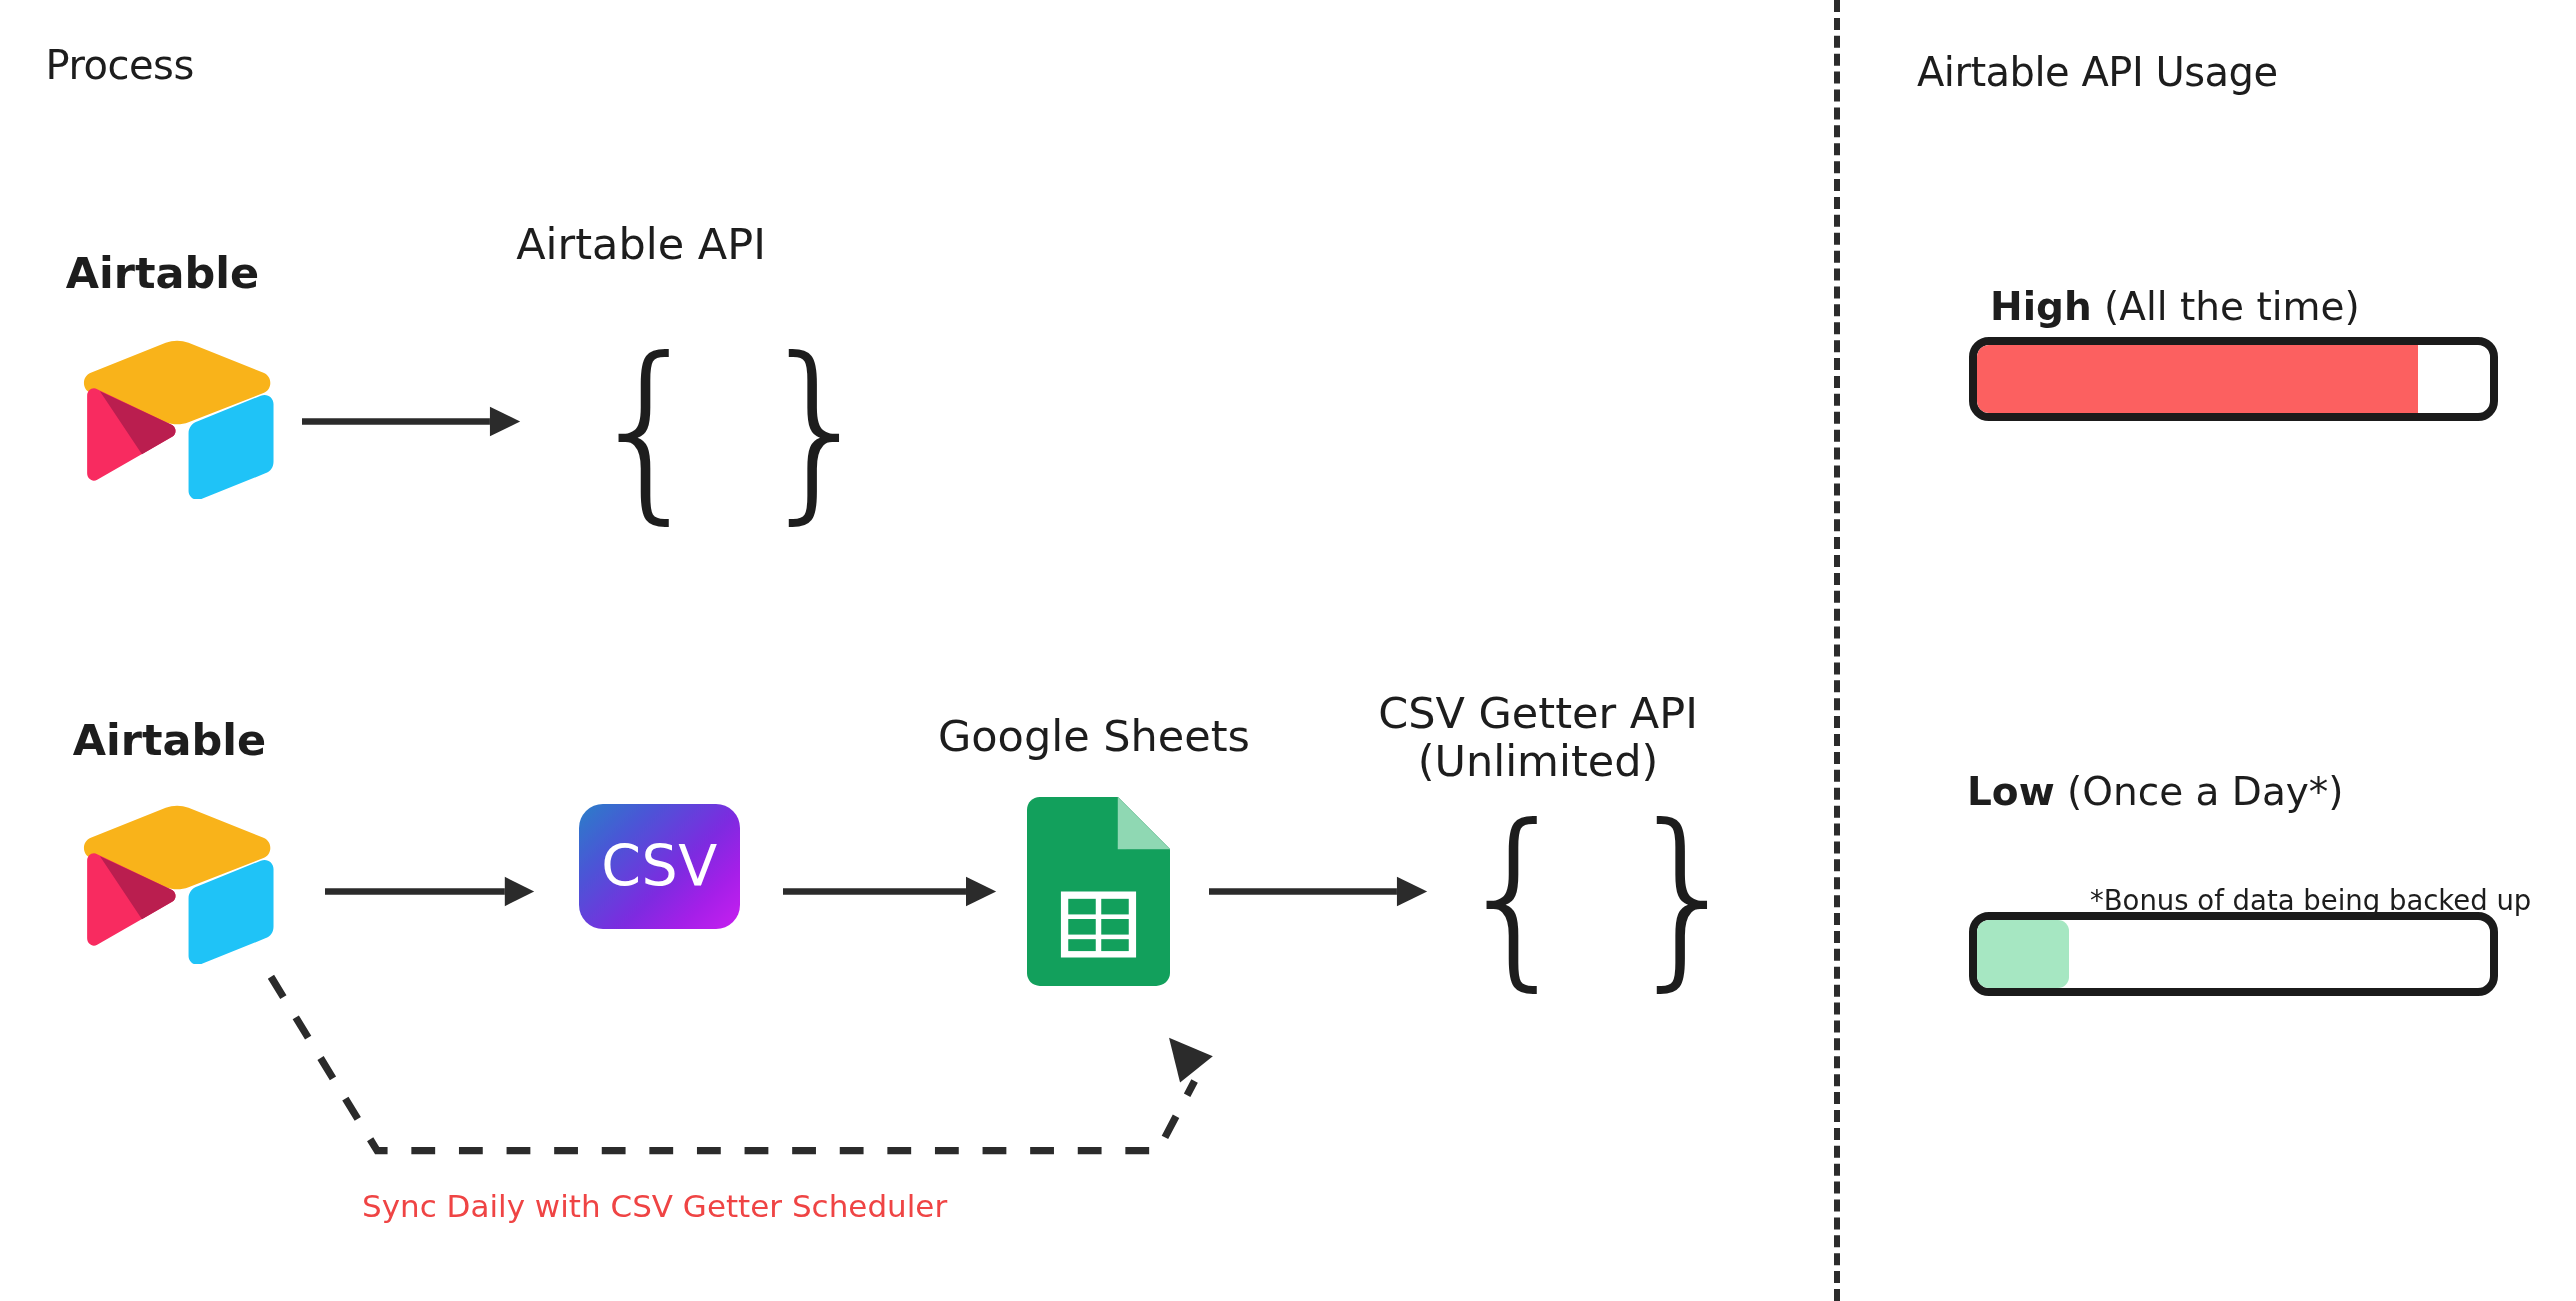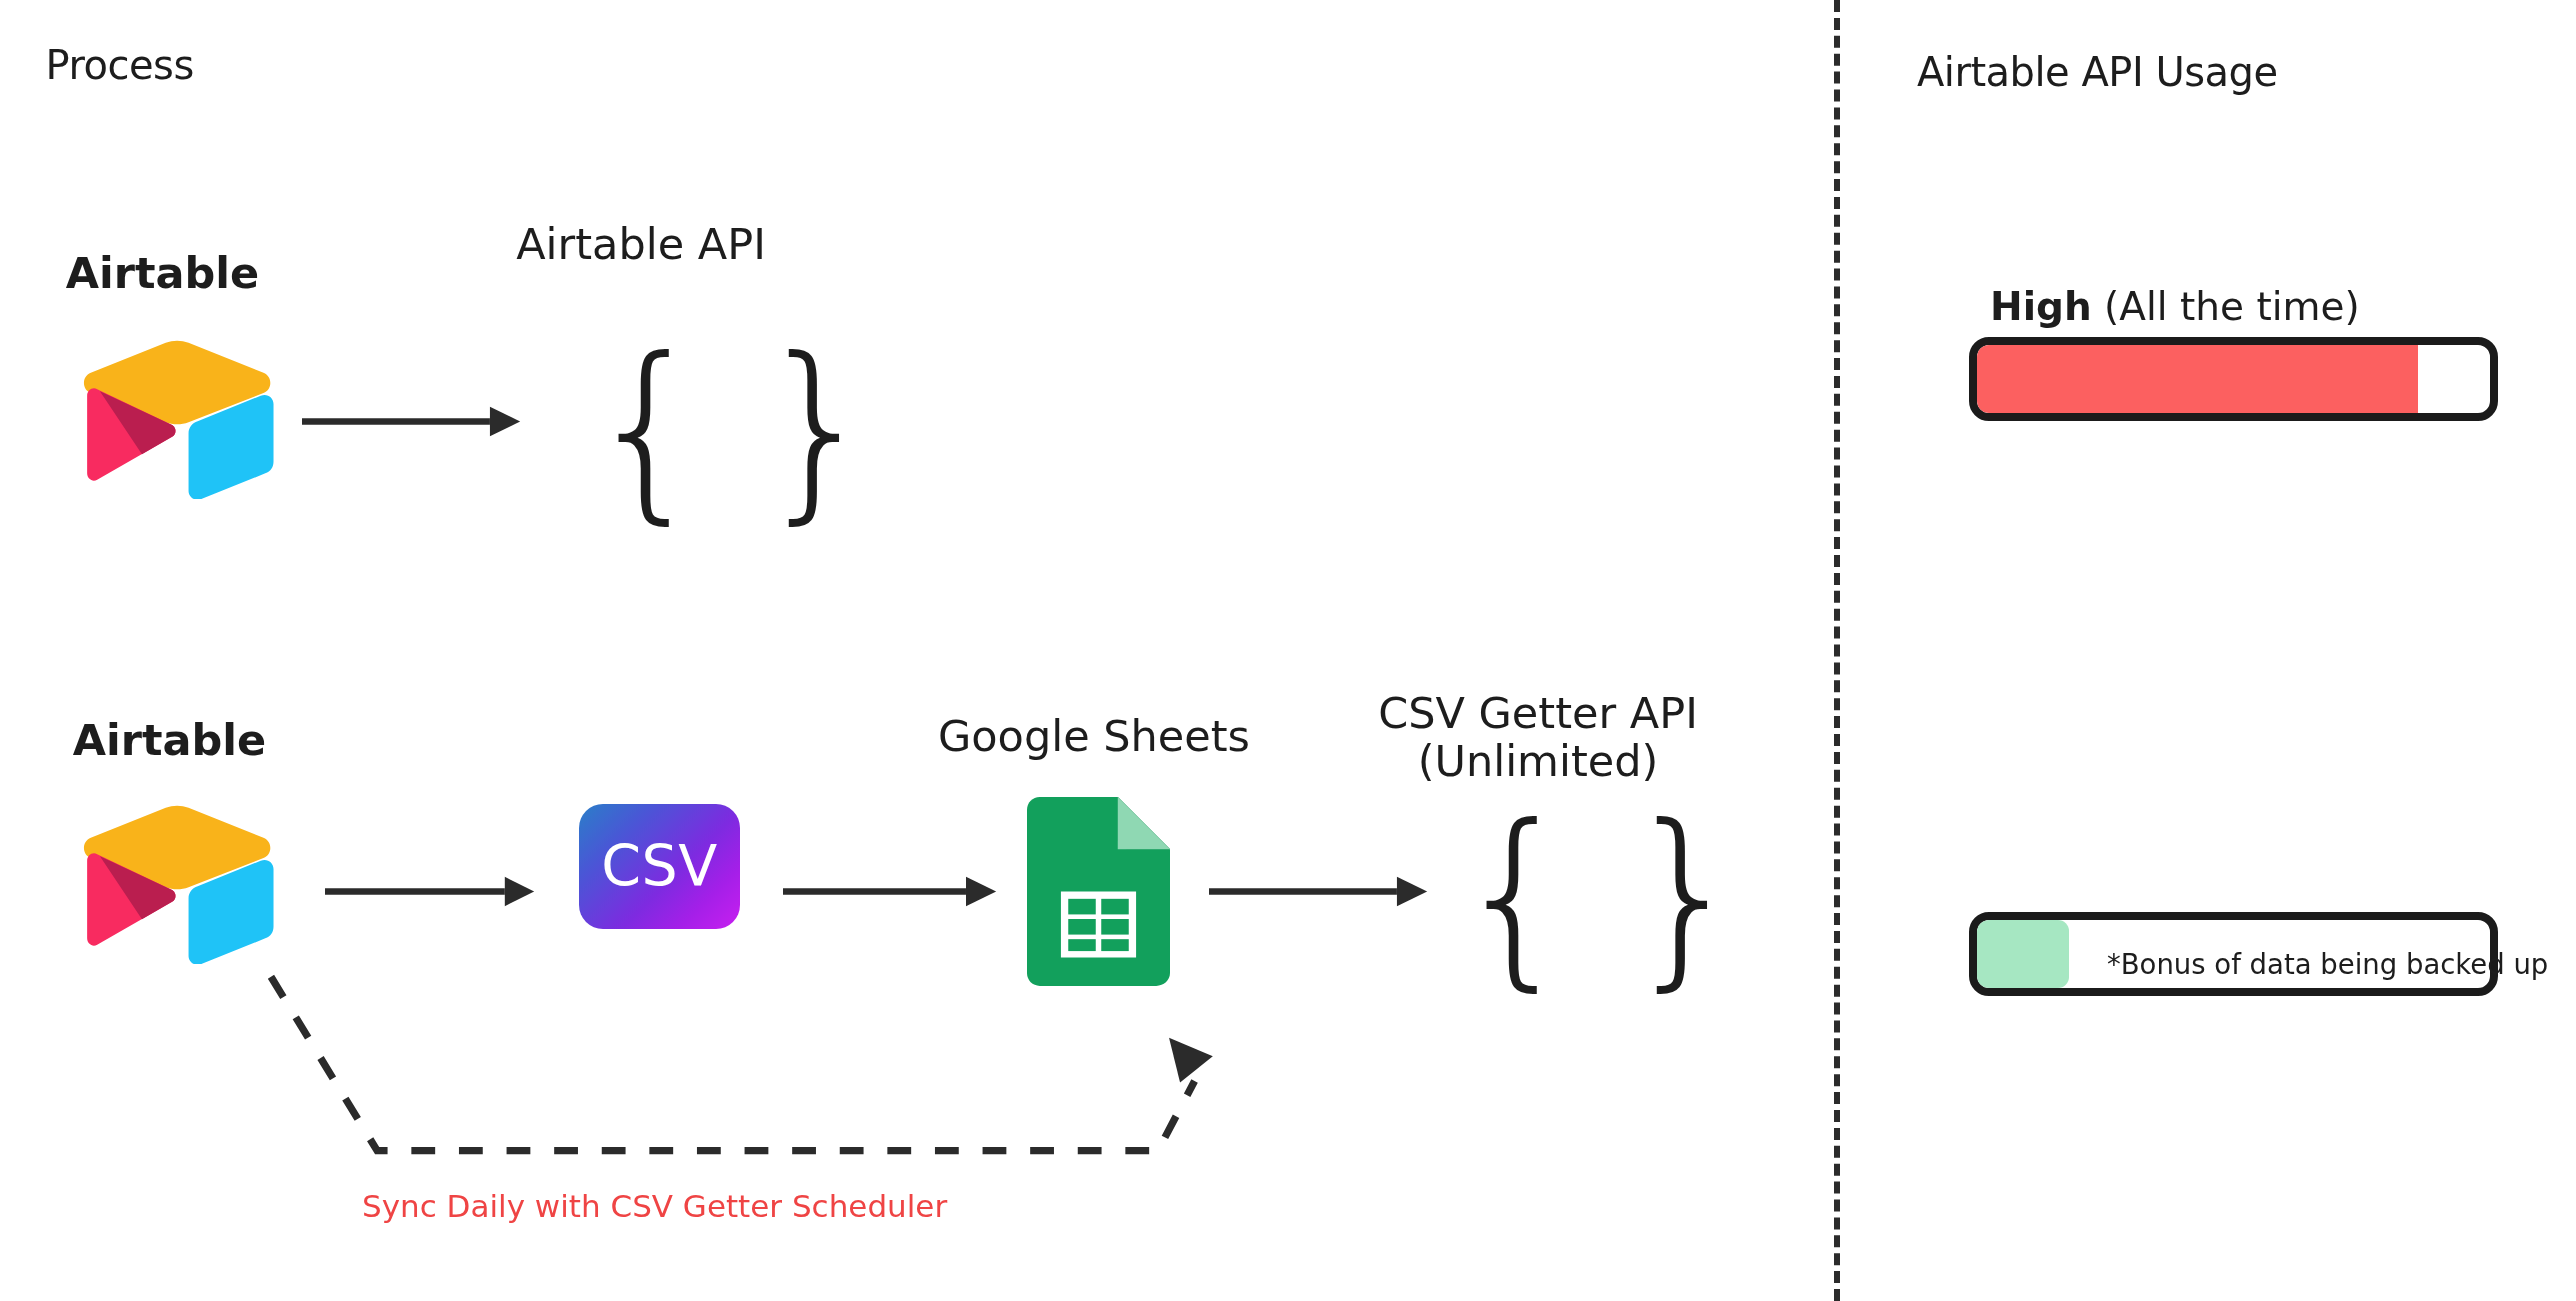--- a/index.html
+++ b/index.html
@@ -242,20 +242,23 @@
 
   <div class="abs section-title" id="usage-title">Airtable API Usage</div>
 
   <div class="abs usage-caption" style="left:1967px; top:284px;margin-left:23px;">
     <b>High</b><span> (All the time)</span>
   </div>
   <div class="abs bar-track" style="left: 1969px; top: 337px; background: rgb(255, 255, 255); border-color: rgb(27, 27, 27);">
     <div class="bar-fill high" style="width: 86%; background: rgb(252, 96, 96);"></div>
   </div>
 
+  <div class="abs usage-caption" style="left:1967px; top:769px;">
+    <b>Low</b><span> (Once a Day*)</span>
+  </div>
   <div class="abs bar-track" style="left: 1969px; top: 828px; background: rgb(255, 255, 255); border-color: rgb(27, 27, 27);">
     <div class="bar-fill low" style="width: 18%; background: rgb(166, 231, 194);"></div>
   </div>
 
-  <div class="abs footnote" style="left:2090px; top:948px;margin-left:17px;">*Bonus of data being backed up</div>
+  <div class="abs footnote" style="left:2090px; top:884px;">*Bonus of data being backed up</div>
 
 </div>
 
 
 </body></html>

